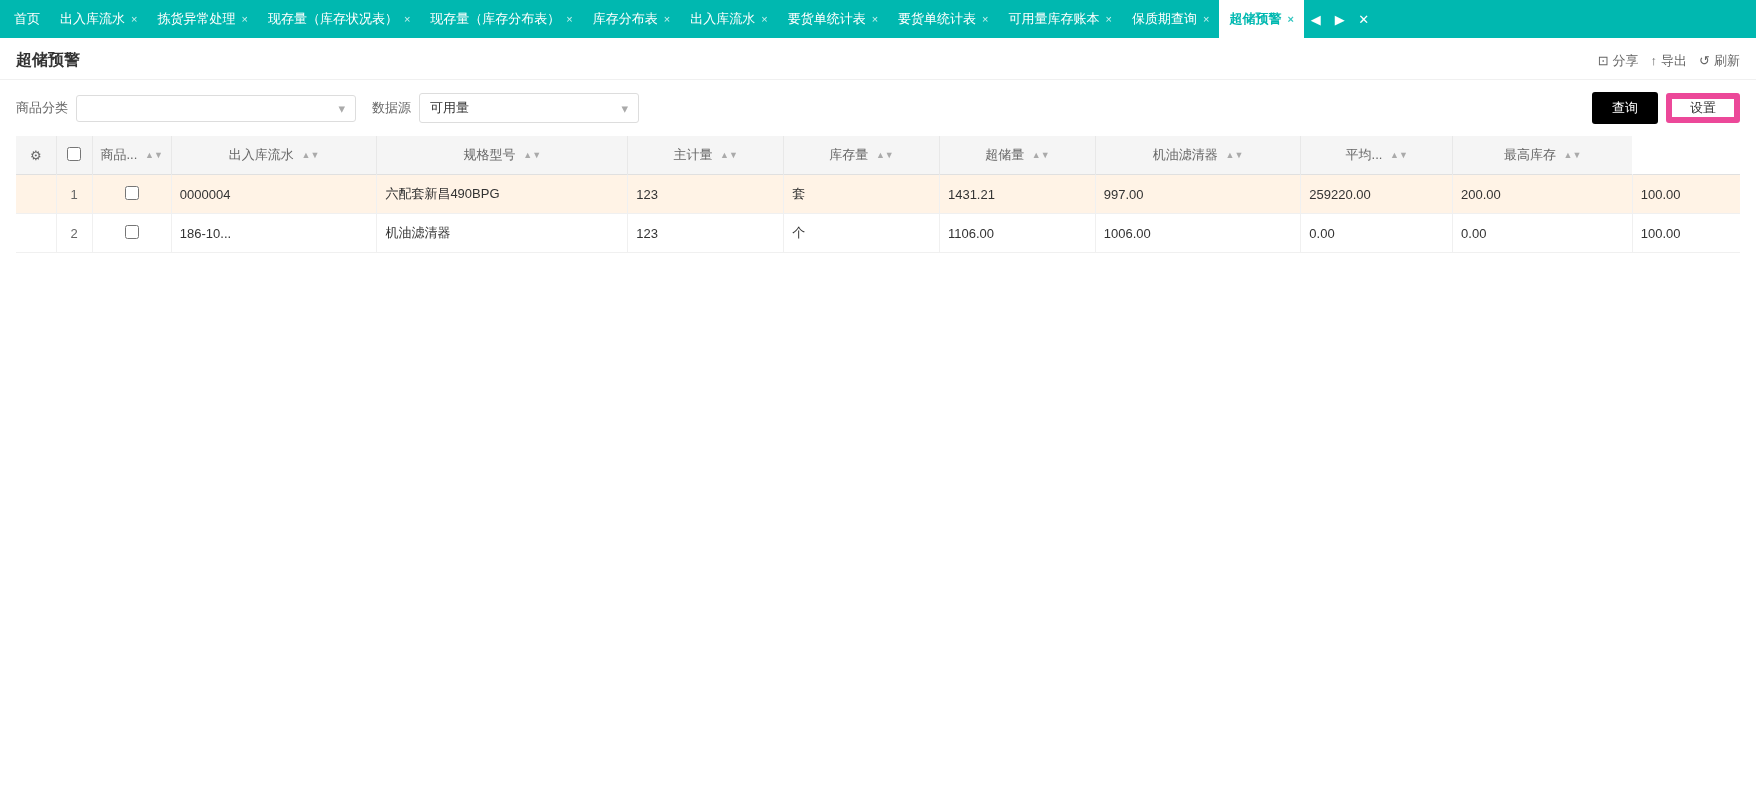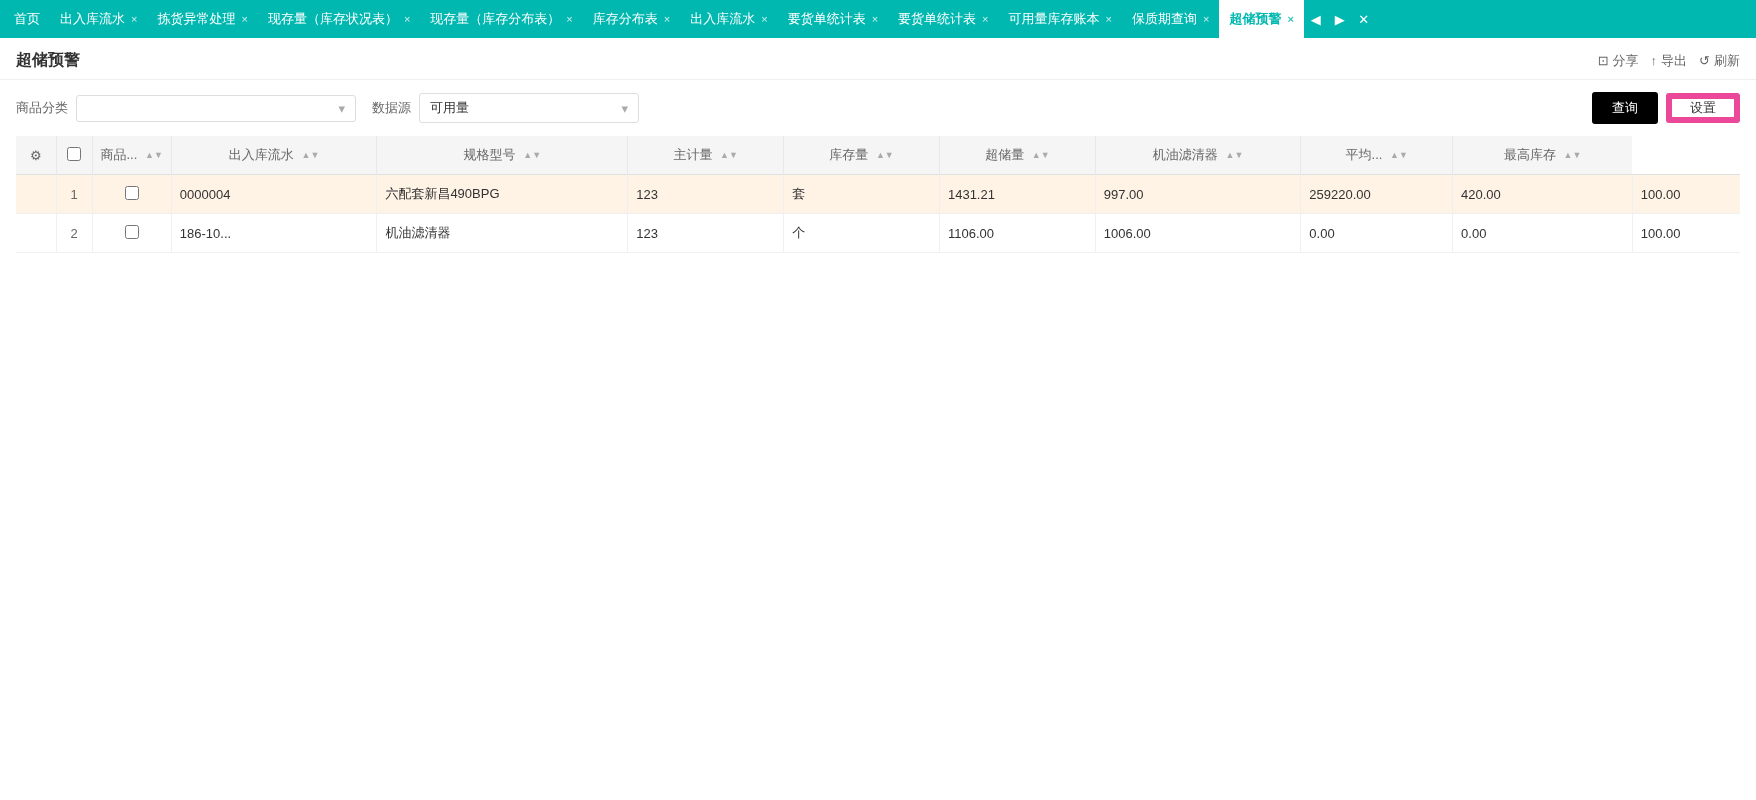--- a/index.html
+++ b/index.html
@@ -345,21 +345,21 @@
           <td></td>
           <td class="row-num">1</td>
           <td class="checkbox-cell"><input type="checkbox" style=""></td>
           <td>0000004</td>
           <td>六配套新昌490BPG</td>
           <td>123</td>
           <td>套</td>
           <td>1431.21</td>
           <td>997.00</td>
           <td>259220.00</td>
-          <td>420.00</td>
+          <td>200.00</td>
           <td>100.00</td>
         </tr>
         <tr>
           <td></td>
           <td class="row-num">2</td>
           <td class="checkbox-cell"><input type="checkbox" style=""></td>
           <td>186-10...</td>
           <td>机油滤清器</td>
           <td>123</td>
           <td>个</td>

